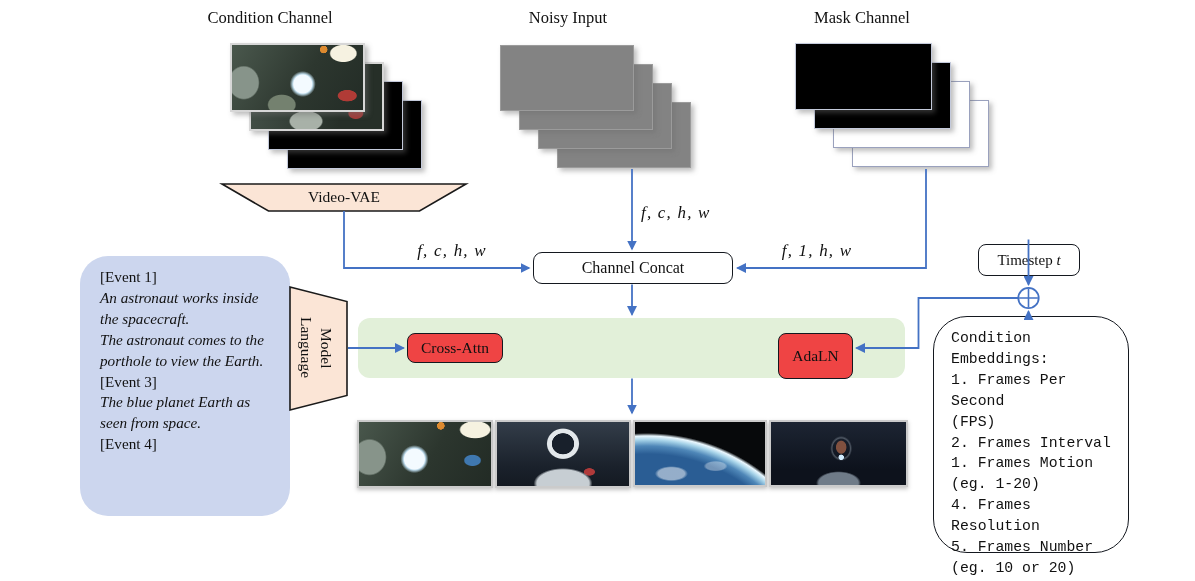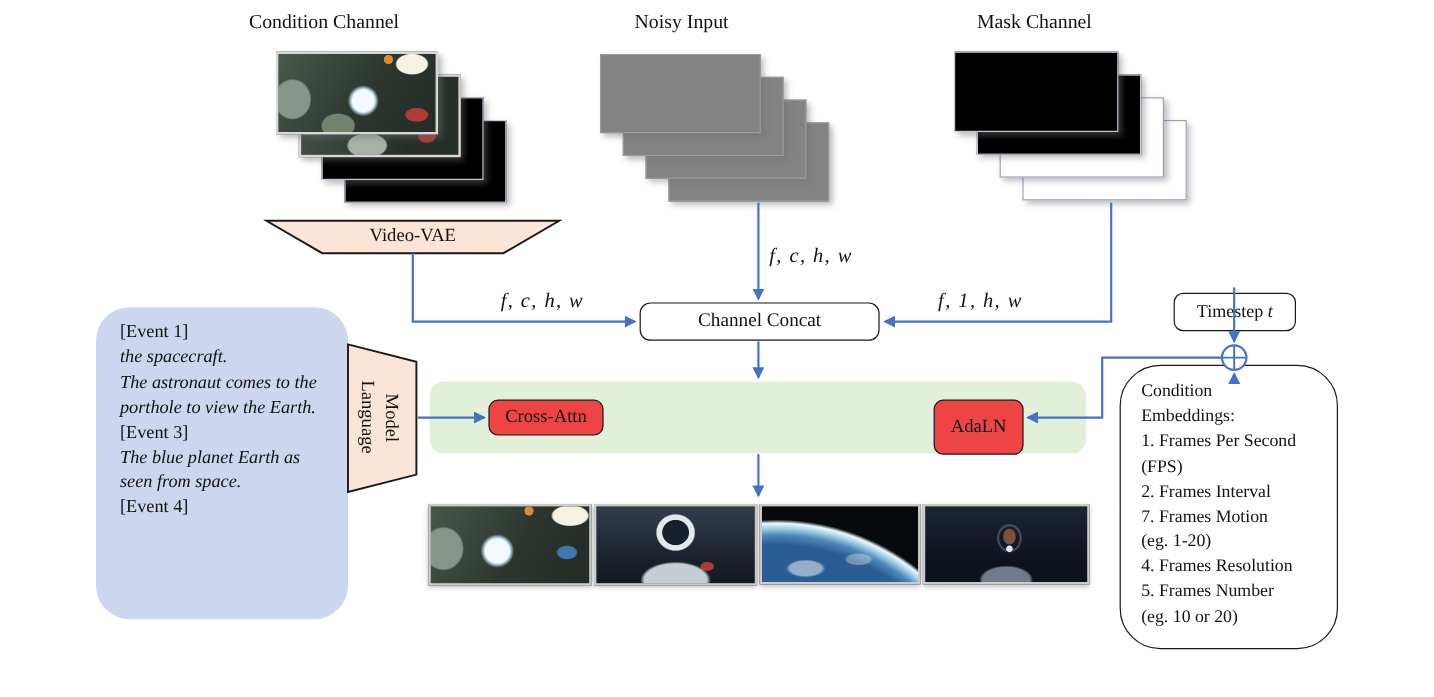--- a/index.html
+++ b/index.html
@@ -106,20 +106,21 @@
   <div class="frame f-gray" style="left:519px;top:64px;width:134px;height:66px;"></div>
   <div class="frame f-gray" style="left:500px;top:45px;width:134px;height:66px;"></div>
 
   <div class="frame f-white" style="left:852px;top:100px;width:137px;height:67px;"></div>
   <div class="frame f-white" style="left:833px;top:81px;width:137px;height:67px;"></div>
   <div class="frame f-black" style="left:814px;top:62px;width:137px;height:67px;"></div>
   <div class="frame f-black" style="left:795px;top:43px;width:137px;height:67px;"></div>
 
   <div class="abs event-panel" style="left:80px;top:256px;width:210px;height:260px;">
     <div>[Event 1]</div>
+    <div class="it">An astronaut works inside</div>
     <div class="it">the spacecraft.</div>
     <div class="it">The astronaut comes to the</div>
     <div class="it">porthole to view the Earth.</div>
     <div>[Event 3]</div>
     <div class="it">The blue planet Earth as</div>
     <div class="it">seen from space.</div>
     <div>[Event 4]</div>
   </div>
 
   <div class="abs rbox" style="left:533px;top:252px;width:200px;height:32px;border-radius:9px;">
@@ -135,27 +136,27 @@
   <div class="abs math" style="left:775px;top:241px;width:84px;text-align:center;">f, 1, h, w</div>
 
   <div class="abs greenbar" style="left:358px;top:318px;width:547px;height:60px;"></div>
   <div class="abs bluebox" style="left:407px;top:333px;width:96px;height:30px;">
     <span>Cross-Attn</span>
   </div>
   <div class="abs bluebox" style="left:778px;top:333px;width:75px;height:46px;">
     <span>AdaLN</span>
   </div>
 
-  <div class="abs ce-panel" style="left:933px;top:304px;width:182px;height:237px;">
+  <div class="abs ce-panel" style="left:933px;top:316px;width:196px;height:237px;font-family:Liberation Mono, monospace;">
     <div>Condition</div>
     <div>Embeddings:</div>
     <div>1. Frames Per Second</div>
     <div>(FPS)</div>
     <div>2. Frames Interval</div>
-    <div>7. Frames Motion</div>
+    <div>1. Frames Motion</div>
     <div>(eg. 1-20)</div>
     <div>4. Frames Resolution</div>
     <div>5. Frames Number</div>
     <div>(eg. 10 or 20)</div>
   </div>
 
   <div class="frame strip sfA" style="left:357px;top:420px;width:136px;height:68px;"></div>
   <div class="frame strip sfB" style="left:495px;top:420px;width:136px;height:68px;"></div>
   <div class="frame strip sfC" style="left:633px;top:420px;width:134px;height:67px;"></div>
   <div class="frame strip sfD" style="left:769px;top:420px;width:139px;height:67px;"></div>

